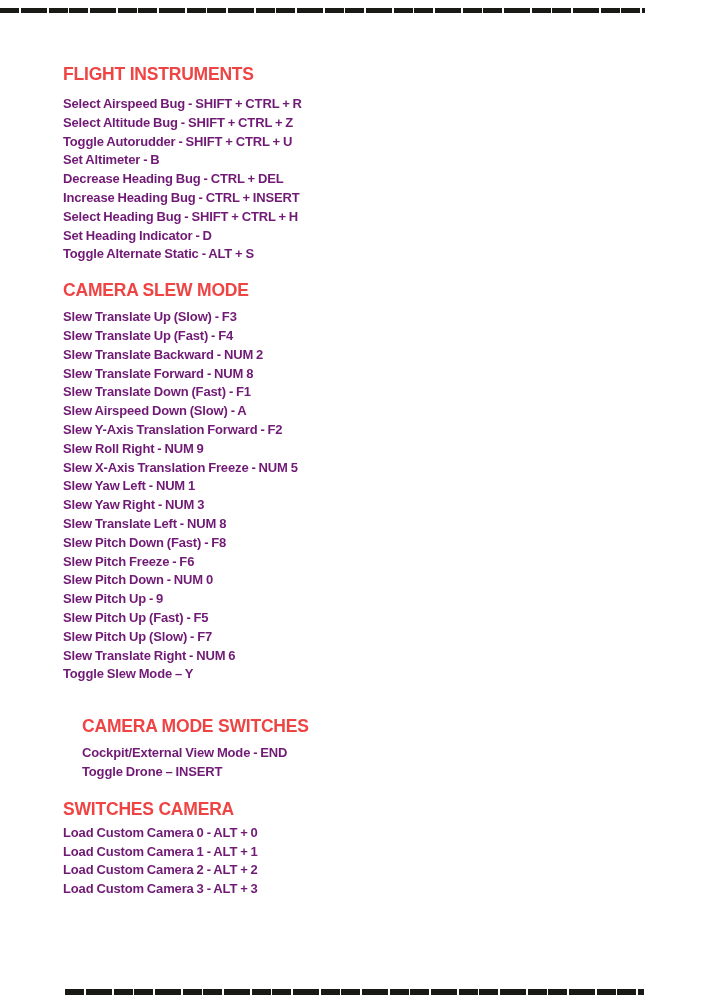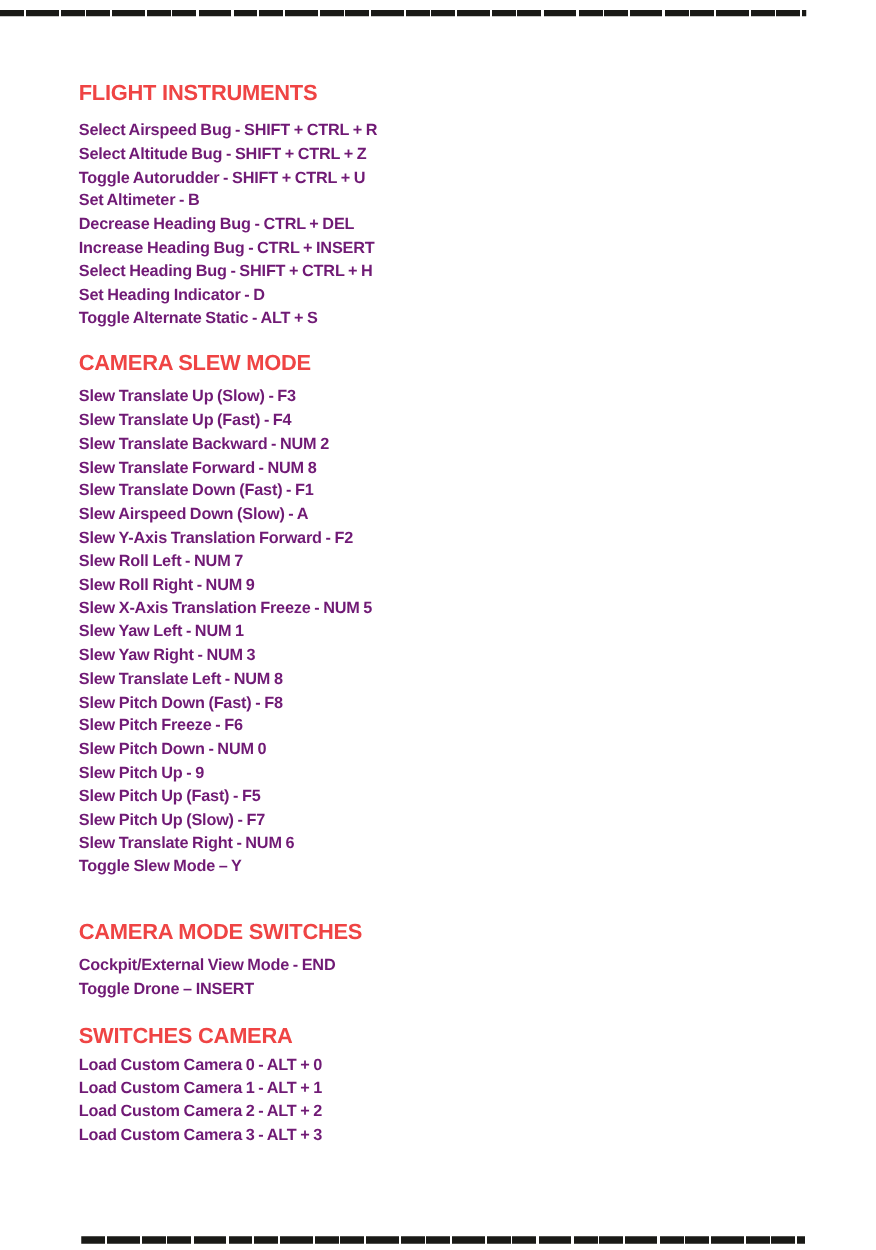--- a/index.html
+++ b/index.html
@@ -54,21 +54,21 @@
     letter-spacing: -0.15px;
     word-spacing: -0.5px;
     color: #701a75;
     white-space: nowrap;
   }
 
   
   section.section:nth-of-type(1) .section-title { margin-bottom: 11px; }
   section.section:nth-of-type(2) { margin-top: 16px; }
   section.section:nth-of-type(2) .section-title { margin-bottom: 8px; }
-  section.section:nth-of-type(3) { margin-top: 32px; }
+  section.section:nth-of-type(3) { margin-top: 32px; margin-left: 19px; }
   section.section:nth-of-type(3) .section-title { margin-bottom: 8px; }
   section.section:nth-of-type(4) { margin-top: 17px; }
   section.section:nth-of-type(4) .section-title { margin-bottom: 5px; }
 </style>
 </head>
 <body>
 
 <div class="clip-strip top"></div>
 
 <main class="content">
@@ -89,21 +89,20 @@
     <section class="section">
       <h2 class="section-title">CAMERA SLEW MODE</h2>
       <div class="items">
         <div class="item">Slew Translate Up (Slow) - F3</div>
         <div class="item">Slew Translate Up (Fast) - F4</div>
         <div class="item">Slew Translate Backward - NUM 2</div>
         <div class="item">Slew Translate Forward - NUM 8</div>
         <div class="item">Slew Translate Down (Fast) - F1</div>
         <div class="item">Slew Airspeed Down (Slow) - A</div>
         <div class="item">Slew Y-Axis Translation Forward - F2</div>
-        <div class="item">Slew Roll Left - NUM 7</div>
         <div class="item">Slew Roll Right - NUM 9</div>
         <div class="item">Slew X-Axis Translation Freeze - NUM 5</div>
         <div class="item">Slew Yaw Left - NUM 1</div>
         <div class="item">Slew Yaw Right - NUM 3</div>
         <div class="item">Slew Translate Left - NUM 8</div>
         <div class="item">Slew Pitch Down (Fast) - F8</div>
         <div class="item">Slew Pitch Freeze - F6</div>
         <div class="item">Slew Pitch Down - NUM 0</div>
         <div class="item">Slew Pitch Up - 9</div>
         <div class="item">Slew Pitch Up (Fast) - F5</div>

